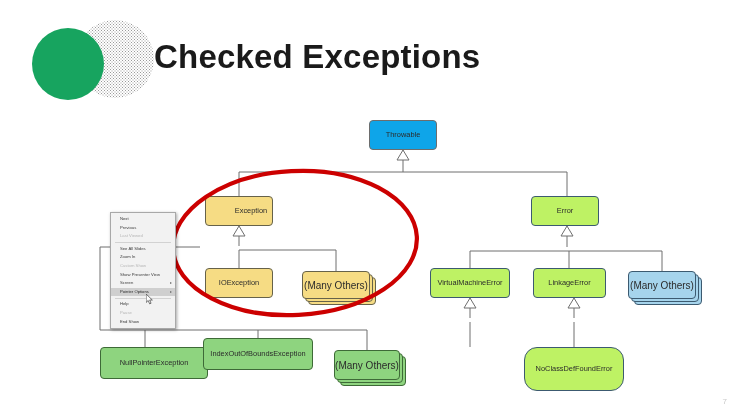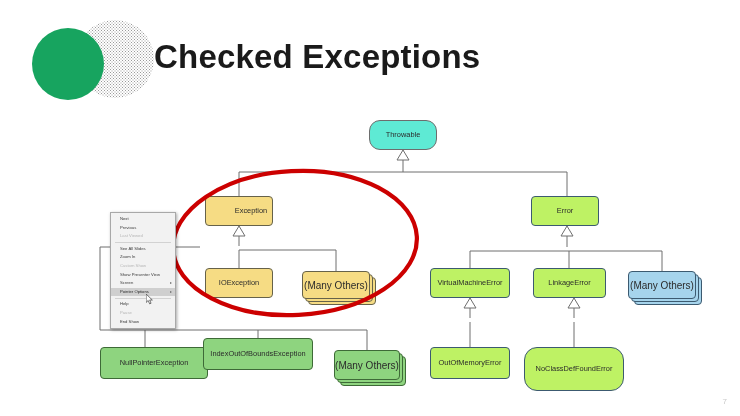--- a/index.html
+++ b/index.html
@@ -47,21 +47,21 @@
     position:absolute;
     box-sizing:border-box;
     border:1px solid #58585a;
     border-radius:4px;
     display:flex;align-items:center;justify-content:center;
     font-size:7.4px;color:#2b2b2b;
     text-align:center;line-height:1.1;
     background:#ffffff;
     white-space:nowrap;
   }
-  .node.white{background:#5eead4;border-color:#6d6d6d;border-radius:11px;}
+  .node.white{background:#0ea5e9;border-color:#6d6d6d;}
   .node.yellow{background:#f6dc84;border-color:#66624a;}
   .node.blue{background:#bef264;border-color:#3c5a70;}
   .node.green{background:#8ed47f;border-color:#3e6a37;}
 
   
   .stack{position:absolute;}
   .stack .layer{
     position:absolute;box-sizing:border-box;
     border:1px solid #58585a;border-radius:4px;
   }
@@ -202,21 +202,20 @@
 
     <div class="node green" style="left:100px;top:347px;width:108px;height:32px;">NullPointerException</div>
     <div class="node green" style="left:203px;top:338px;width:110px;height:32px;">IndexOutOfBoundsException</div>
 
     <div class="stack green" style="left:334px;top:350px;width:72px;height:36px;">
       <div class="layer l3" style="width:66px;height:30px;"></div>
       <div class="layer l2" style="width:66px;height:30px;"></div>
       <div class="face" style="width:66px;height:30px;">(Many Others)</div>
     </div>
 
-    <div class="node blue" style="left:430px;top:347px;width:80px;height:32px;">OutOfMemoryError</div>
     <div class="node blue" style="left:524px;top:347px;width:100px;height:44px;border-radius:13px;">NoClassDefFoundError</div>
   </div>
 
   <svg id="ink" viewBox="0 0 740 416" width="740" height="416">
     <ellipse cx="295" cy="243" rx="122" ry="72" fill="none" stroke="#cc0000" stroke-width="4.2" transform="rotate(-3 295 243)" stroke-linecap="round"></ellipse>
   </svg>
 
   <div id="ctxmenu">
     <div class="mi">Next</div>
     <div class="mi">Previous</div>

